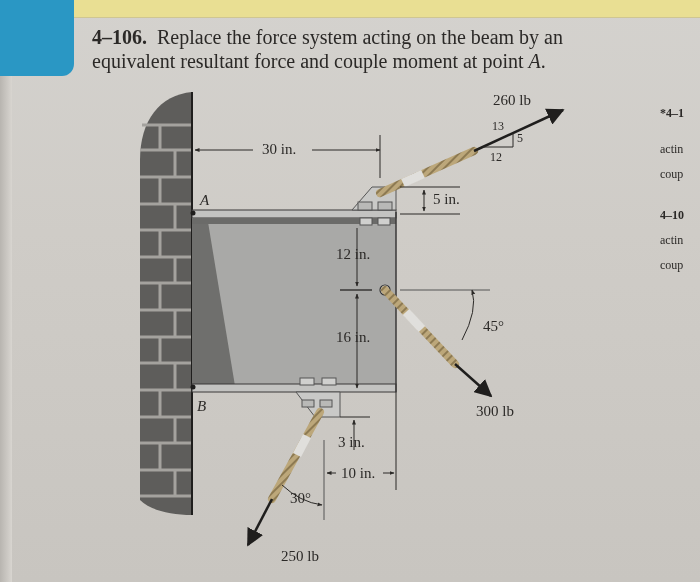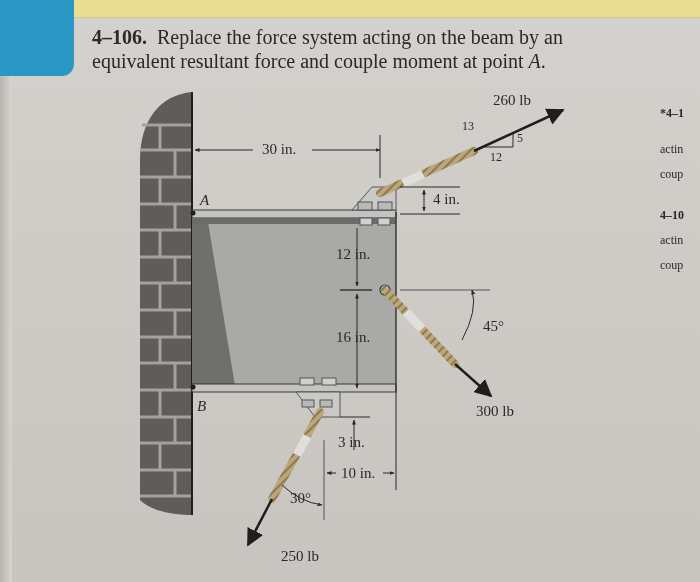--- a/index.html
+++ b/index.html
@@ -175,28 +175,28 @@
       <line x1="354" y1="420" x2="354" y2="450" marker-start="url(#dimarr)"></line>
       <line x1="396" y1="392" x2="396" y2="490"></line>
       <line x1="327" y1="473" x2="336" y2="473" marker-start="url(#dimarr)"></line>
       <line x1="383" y1="473" x2="394" y2="473" marker-end="url(#dimarr)"></line>
     </g>
   </svg>
 
   <span class="lbl it" style="left:200px;top:192px;">A</span>
   <span class="lbl it" style="left:197px;top:398px;">B</span>
   <span class="lbl" style="left:262px;top:141px;text-align:right;">30 in.</span>
-  <span class="lbl" style="left:433px;top:191px;">4 in.</span>
+  <span class="lbl" style="left:433px;top:191px;">5 in.</span>
   <span class="lbl" style="left:336px;top:246px;">12 in.</span>
   <span class="lbl" style="left:336px;top:329px;">16 in.</span>
   <span class="lbl" style="left:338px;top:434px;">3 in.</span>
   <span class="lbl" style="left:341px;top:465px;">10 in.</span>
 
   <span class="lbl" style="left:493px;top:92px;">260 lb</span>
-  <span class="lbl sm" style="left:462px;top:119px;">13</span>
+  <span class="lbl sm" style="left:492px;top:119px;">13</span>
   <span class="lbl sm" style="left:517px;top:131px;">5</span>
   <span class="lbl sm" style="left:490px;top:150px;">12</span>
 
   <span class="lbl" style="left:455px;top:318px;margin-left:28px;">45°</span>
   <span class="lbl" style="left:476px;top:403px;text-align:center;">300 lb</span>
 
   <span class="lbl" style="left:290px;top:490px;text-align:center;">30°</span>
   <span class="lbl" style="left:249px;top:548px;margin-left:32px;">250 lb</span>
 
   <span class="side-text bold" style="top:106px;">*4–1</span>

